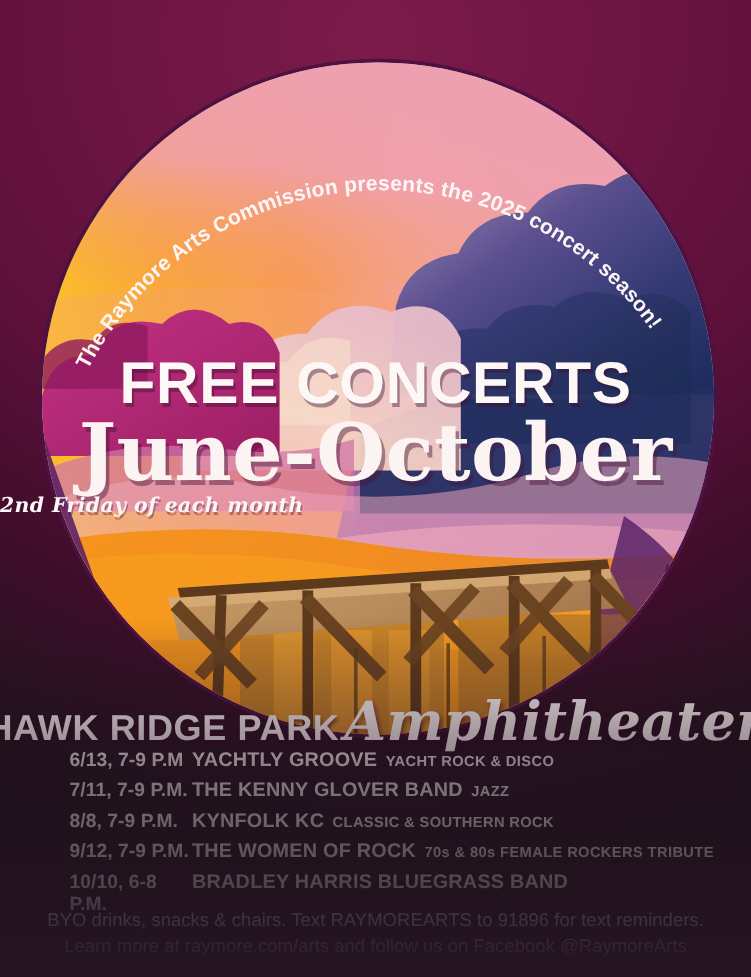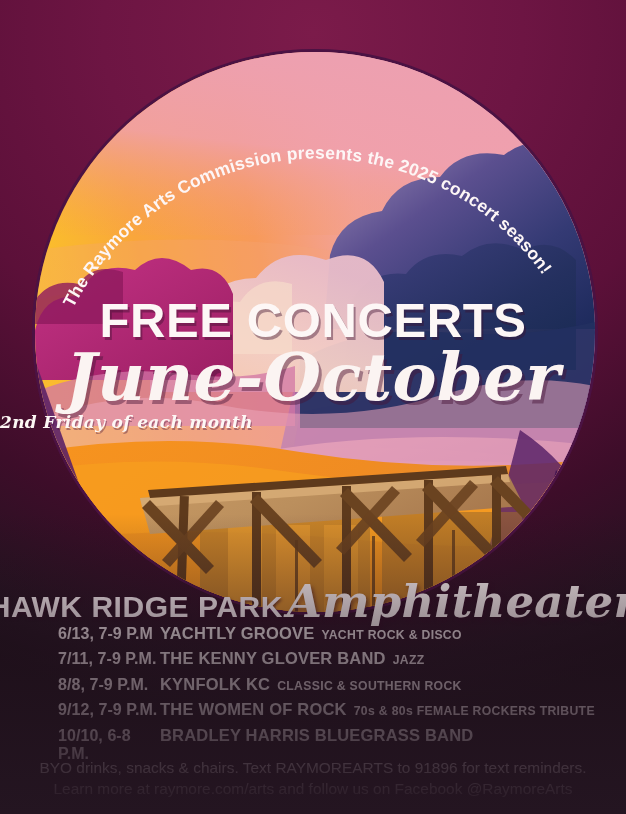--- a/index.html
+++ b/index.html
@@ -28,21 +28,21 @@
     position:absolute;left:0;right:0;top:292px;
     text-align:center;
     font-size:49px;font-weight:700;letter-spacing:.012em;
     color:#fdf7f6;
     text-shadow:2px 3px 0 rgba(60,16,48,.42);
   }
   .hl-script{
     position:absolute;left:0;right:0;top:338px;
     text-align:center;
     font-family:"DejaVu Serif", serif;
-    font-style:italic;font-weight:700;
+    font-weight:700;
     font-size:66px;letter-spacing:.004em;
     color:#fbf4f2;
     text-shadow:3px 4px 0 rgba(70,20,56,.45);
   }
   .hl-sub{
     position:absolute;left:0;right:0;top:412px;
     text-align:left;
     font-family:"DejaVu Serif", serif;
     font-style:italic;font-weight:700;
     font-size:17px;letter-spacing:.02em;

